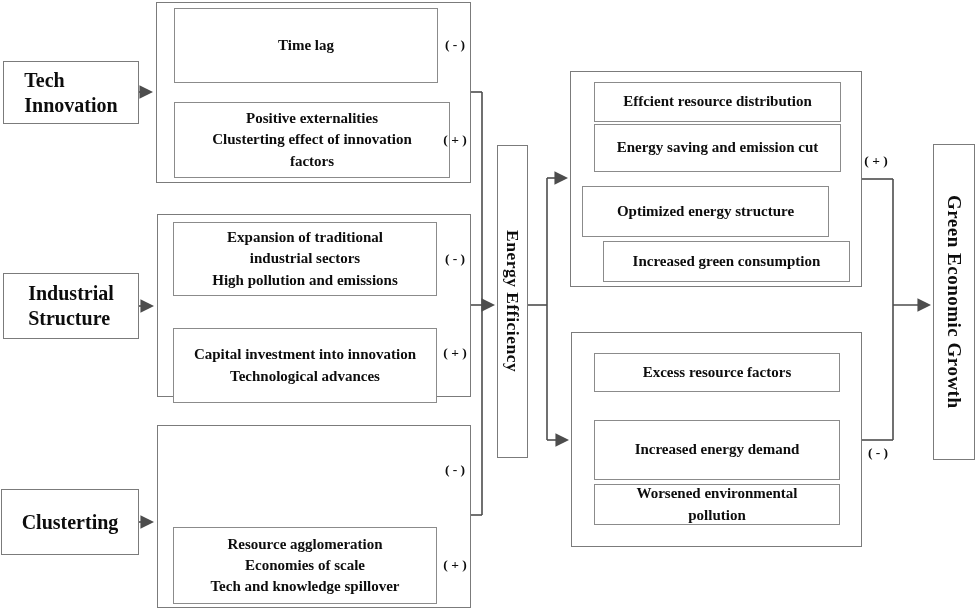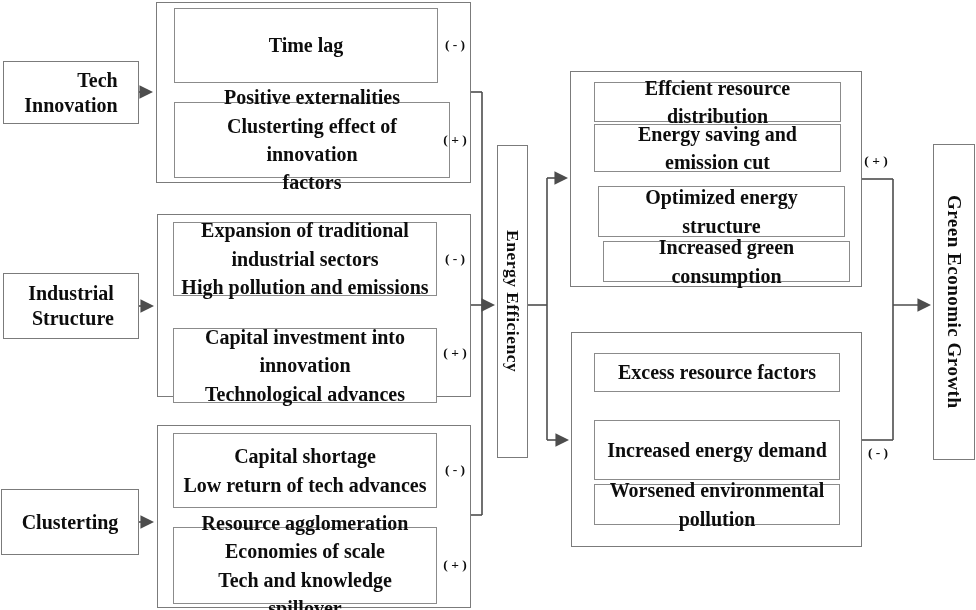--- a/index.html
+++ b/index.html
@@ -3,29 +3,29 @@
 <meta charset="utf-8">
 <style>
   html,body{margin:0;padding:0;background:#ffffff;}
   .canvas{
     position:relative;width:976px;height:610px;background:#ffffff;overflow:hidden;
     font-family:"Liberation Serif","DejaVu Serif",serif;color:#0d0d0d;
   }
   .wires{position:absolute;left:0;top:0;width:976px;height:610px;}
   .box{
     position:absolute;box-sizing:border-box;border:1.5px solid #7b7b7b;background:#ffffff;
-    display:flex;align-items:center;justify-content:center;text-align:right;
+    display:flex;align-items:center;justify-content:center;text-align:left;
     font-weight:bold;
   }
   .factor{font-size:20px;line-height:1.25;white-space:pre-line;}
   .group{position:absolute;box-sizing:border-box;border:1.5px solid #7b7b7b;background:#ffffff;}
   .item{
     position:absolute;box-sizing:border-box;border:1.4px solid #8b8b8b;background:#ffffff;
     display:flex;align-items:center;justify-content:center;text-align:center;
-    font-weight:bold;font-size:20px;line-height:1.42;white-space:pre-line;padding:2px 6px;
+    font-weight:bold;font-size:15px;line-height:1.42;white-space:pre-line;padding:2px 6px;
   }
   .sign{
     position:absolute;font-weight:bold;font-size:13.5px;text-align:center;
     white-space:nowrap;line-height:20px;height:20px;
   }
   .vtext{
     writing-mode:vertical-rl;text-orientation:mixed;
     font-weight:bold;letter-spacing:0.5px;white-space:nowrap;
   }
   .ee-text{font-size:17.5px;}
@@ -98,45 +98,41 @@
     </div>
     <div class="sign" style="left:280px;top:34px;width:34px">( - )</div>
     <div class="item" style="left:15px;top:113px;width:264px;height:75px">
       <span>Capital investment into innovation
 Technological advances</span>
     </div>
     <div class="sign" style="left:280px;top:128px;width:34px">( + )</div>
   </div>
 
   <div class="group" style="left:157px;top:425px;width:314px;height:183px">
-    <div class="item" style="left:15px;top:7px;width:264px;height:75px">
-      <span>Capital shortage
-Low return of tech advances</span>
-    </div>
     <div class="sign" style="left:280px;top:34px;width:34px">( - )</div>
     <div class="item" style="left:15px;top:101px;width:264px;height:77px">
       <span>Resource agglomeration
 Economies of scale
 Tech and knowledge spillover</span>
     </div>
     <div class="sign" style="left:280px;top:129px;width:34px">( + )</div>
   </div>
 
   <div class="box" style="left:497px;top:145px;width:31px;height:313px">
     <span class="vtext ee-text">Energy Efficiency</span>
   </div>
 
   <div class="group" style="left:570px;top:71px;width:292px;height:216px">
     <div class="item" style="left:23px;top:10px;width:247px;height:40px">
       <span>Effcient resource distribution</span>
     </div>
     <div class="item" style="left:23px;top:52px;width:247px;height:48px">
       <span>Energy saving and emission cut</span>
     </div>
-    <div class="item" style="left:27px;top:114px;width:247px;height:51px">
+    <div class="item" style="left:11px;top:114px;width:247px;height:51px">
       <span>Optimized energy structure</span>
     </div>
     <div class="item" style="left:32px;top:169px;width:247px;height:41px">
       <span>Increased green consumption</span>
     </div>
   </div>
   <div class="sign" style="left:856px;top:151px;width:40px">( + )</div>
 
   <div class="group" style="left:571px;top:332px;width:291px;height:215px">
     <div class="item" style="left:22px;top:20px;width:246px;height:39px">

